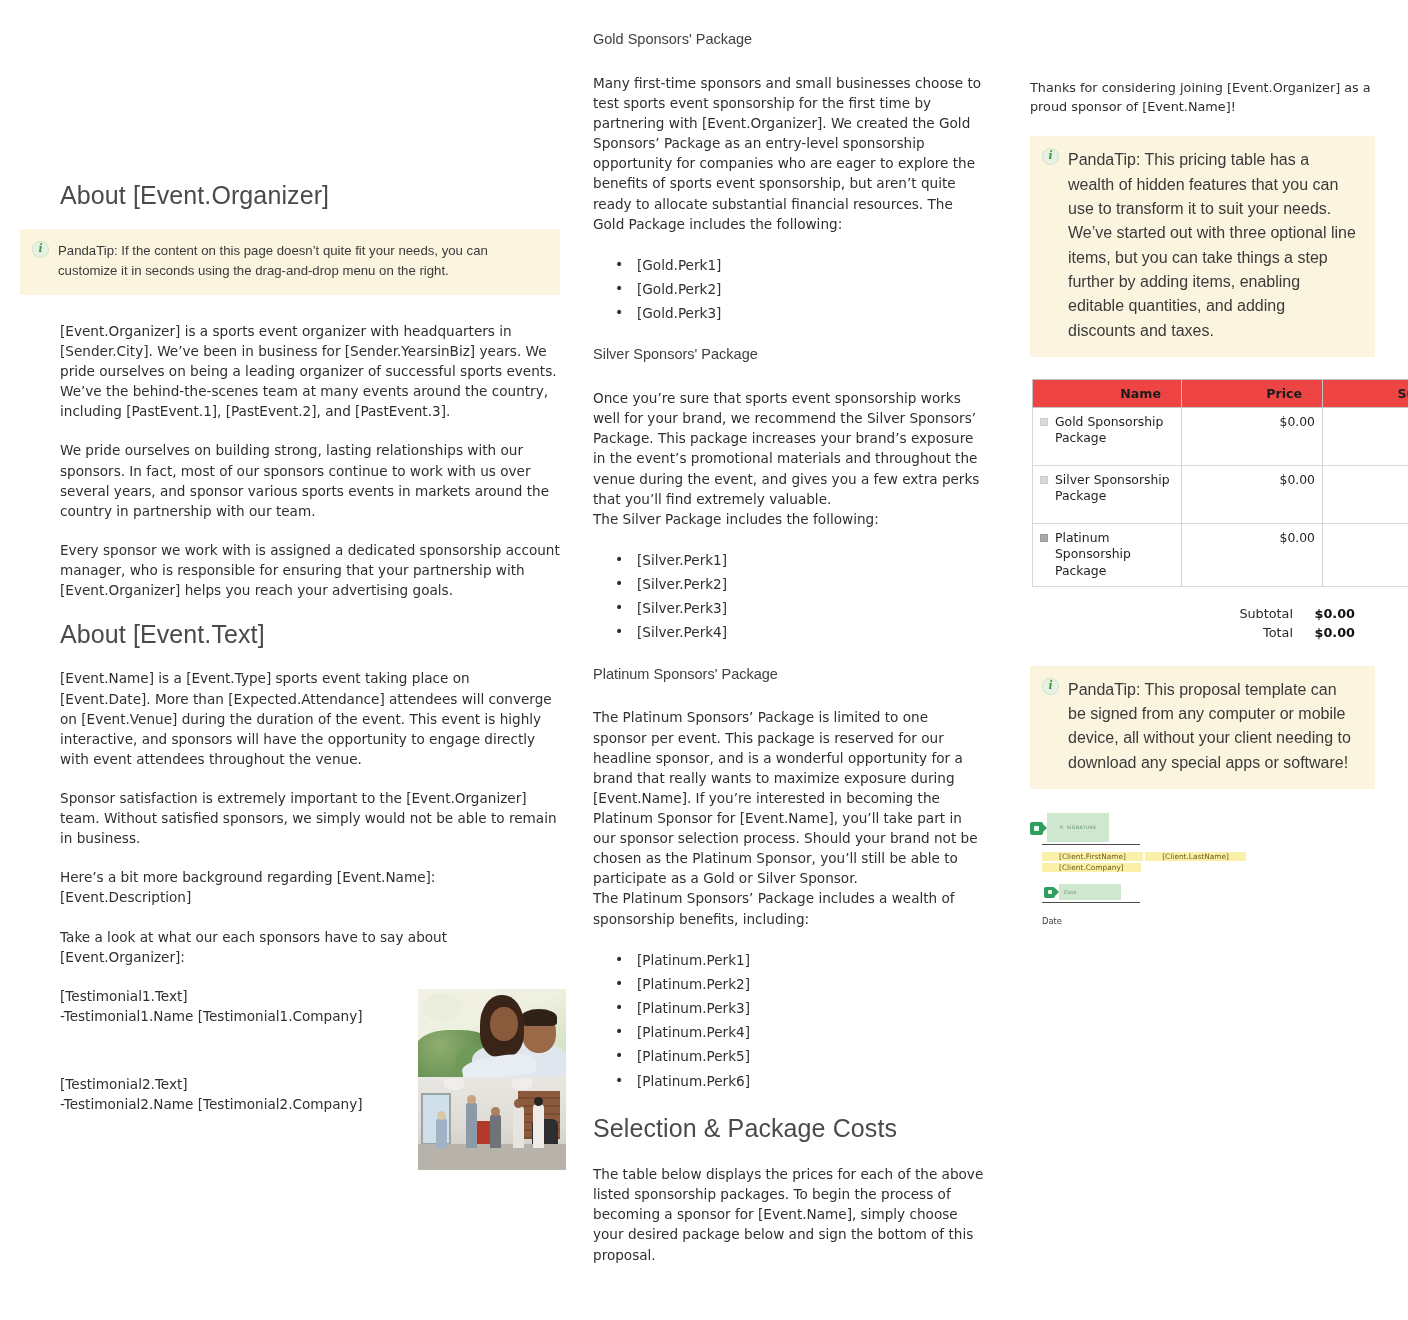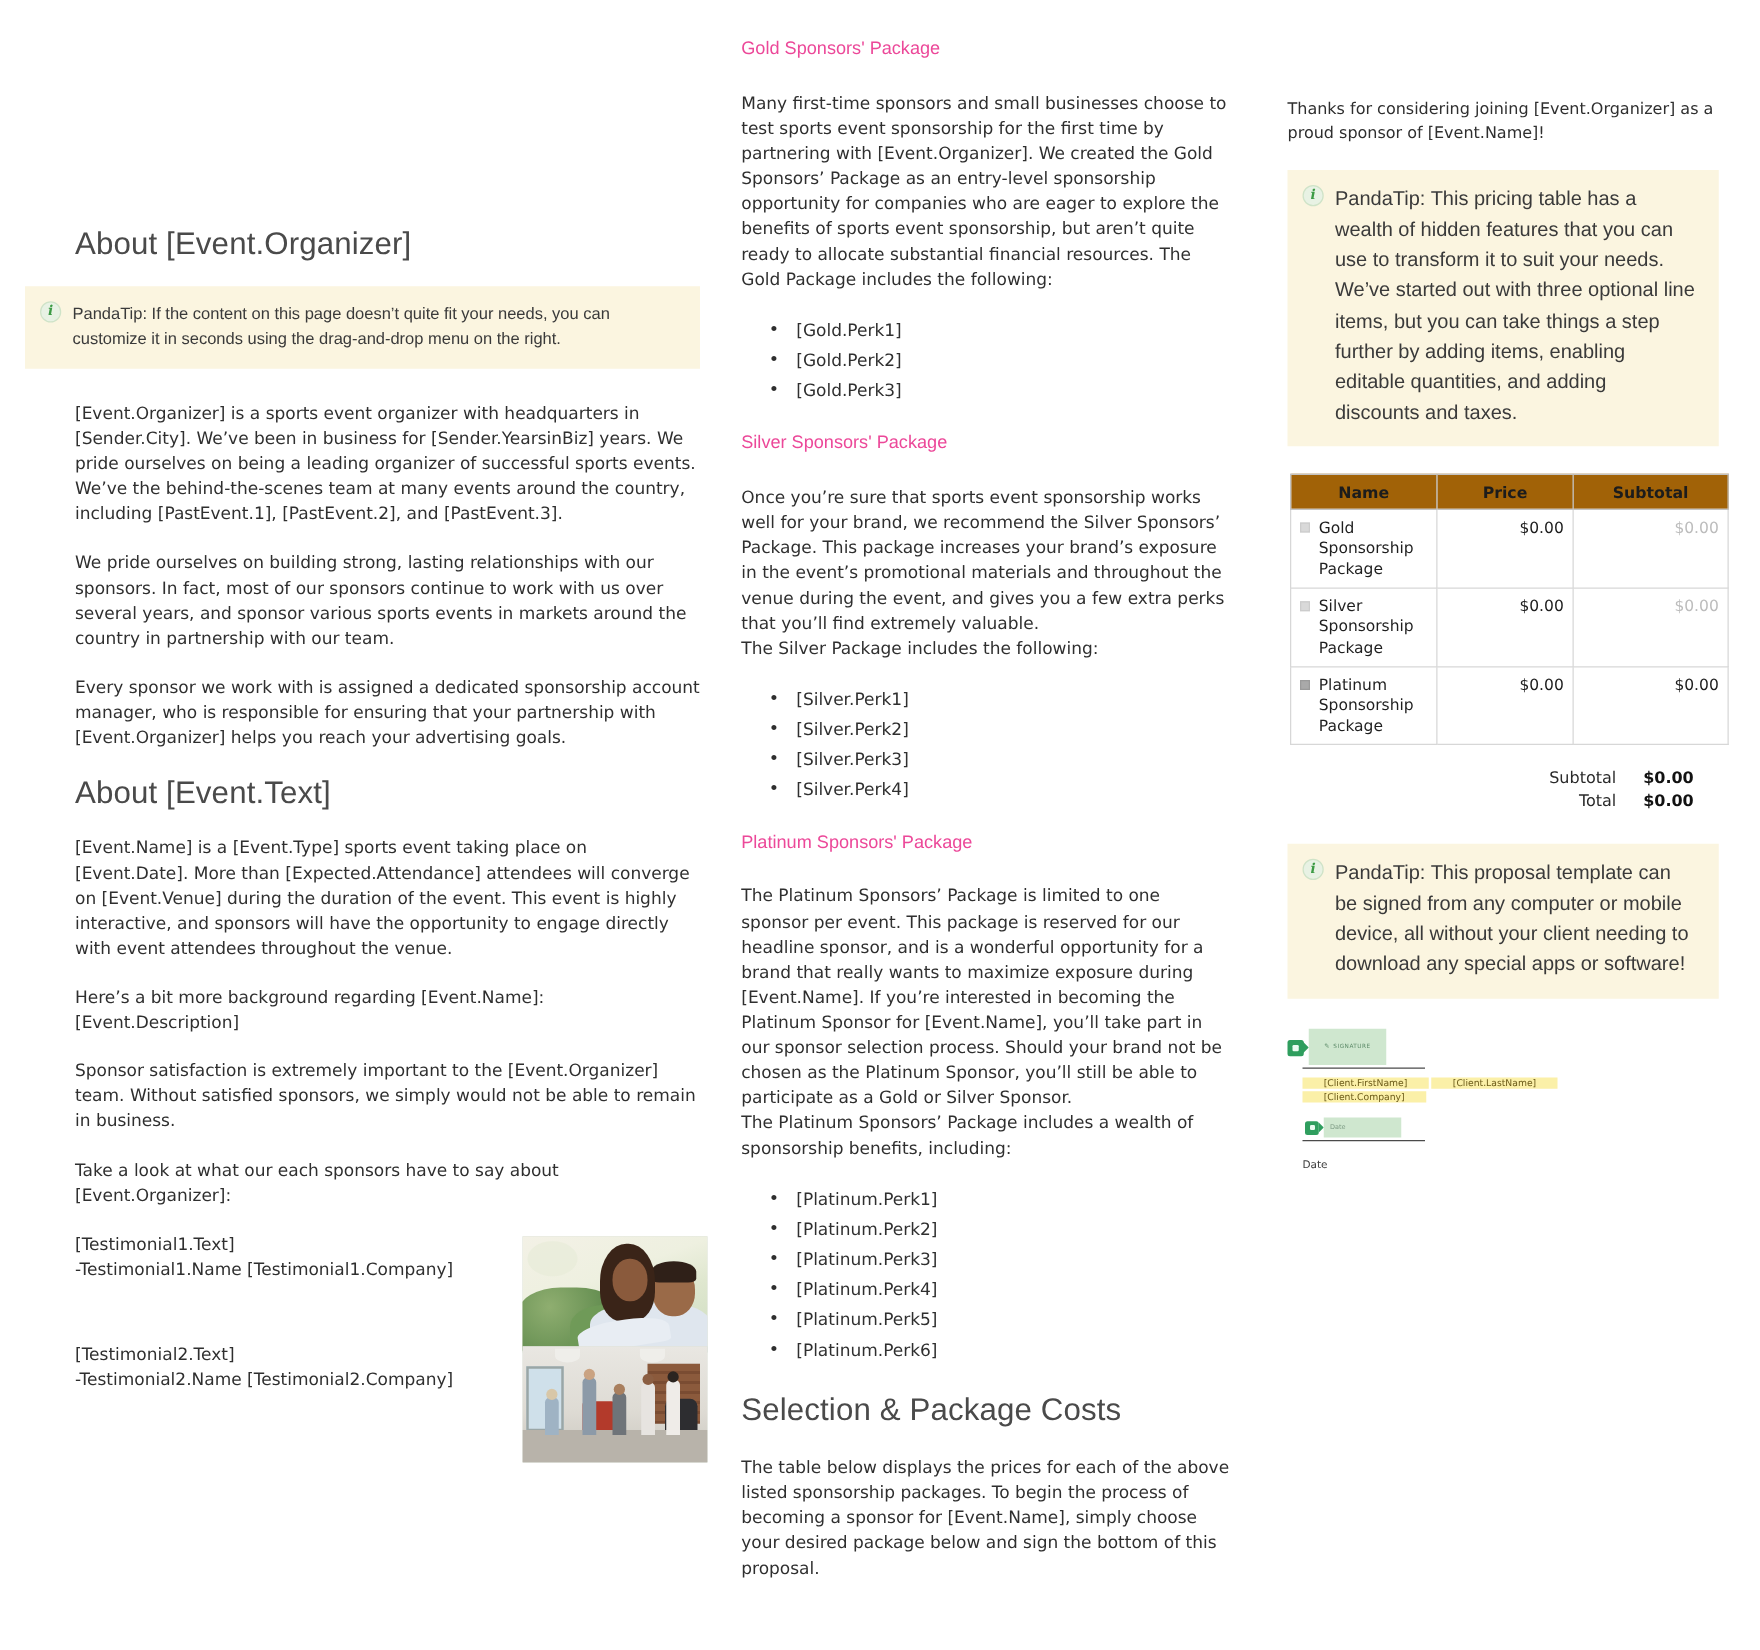--- a/index.html
+++ b/index.html
@@ -40,21 +40,21 @@
     color: #4a4a4a;
     margin: 0 0 18px 40px;
   }
   .col-mid h1.section-title { margin-left: 0; margin-bottom: 14px; }
 
   h2.sub-title {
     font-family: "Liberation Sans", "DejaVu Sans", sans-serif;
     font-weight: 400;
     font-size: 14.5px;
     line-height: 1.3;
-    color: #ec4899;
+    color: #404040;
     margin: 0 0 24px 0;
   }
 
   p.body {
     font-size: 13.6px;
     line-height: 1.48;
     color: #2f2f2f;
     margin: 0 0 19px 0;
   }
   .col-left p.body { margin-left: 40px; width: 500px; }
@@ -154,25 +154,25 @@
 
   
   table.pricing {
     border-collapse: collapse;
     width: 323px;
     margin: 0 0 0 2px;
     font-size: 12.4px;
     table-layout: fixed;
   }
   table.pricing th {
-    background: #a16207;
+    background: #ef4444;
     border: 1px solid #c3c3c3;
-    text-align: center;
+    text-align: right;
     font-weight: 700;
-    padding: 6px 4px;
+    padding: 6px 20px;
     font-size: 12.6px;
     color: #1c1c1c;
   }
   table.pricing td {
     border: 1px solid #d7d7d7;
     padding: 6px 7px;
     vertical-align: top;
     color: #1f1f1f;
     height: 58px;
     box-sizing: border-box;
@@ -317,22 +317,22 @@
       <div class="tip-text">PandaTip: If the content on this page doesn’t quite fit your needs, you can customize it in seconds using the drag-and-drop menu on the right.</div>
     </div>
 
     <p class="body">[Event.Organizer] is a sports event organizer with headquarters in [Sender.City]. We’ve been in business for [Sender.YearsinBiz] years. We pride ourselves on being a leading organizer of successful sports events. We’ve the behind-the-scenes team at many events around the country, including [PastEvent.1], [PastEvent.2], and [PastEvent.3].</p>
     <p class="body">We pride ourselves on building strong, lasting relationships with our sponsors. In fact, most of our sponsors continue to work with us over several years, and sponsor various sports events in markets around the country in partnership with our team.</p>
     <p class="body">Every sponsor we work with is assigned a dedicated sponsorship account manager, who is responsible for ensuring that your partnership with [Event.Organizer] helps you reach your advertising goals.</p>
 
     <h1 class="section-title">About [Event.Text]</h1>
 
     <p class="body">[Event.Name] is a [Event.Type] sports event taking place on [Event.Date]. More than [Expected.Attendance] attendees will converge on [Event.Venue] during the duration of the event. This event is highly interactive, and sponsors will have the opportunity to engage directly with event attendees throughout the venue.</p>
+    <p class="body">Sponsor satisfaction is extremely important to the [Event.Organizer] team. Without satisfied sponsors, we simply would not be able to remain in business.</p>
     <p class="body" style="white-space:pre-line">Here’s a bit more background regarding [Event.Name]: [Event.Description]</p>
-    <p class="body">Sponsor satisfaction is extremely important to the [Event.Organizer] team. Without satisfied sponsors, we simply would not be able to remain in business.</p>
     <p class="body">Take a look at what our each sponsors have to say about [Event.Organizer]:</p>
 
     <div class="testimonial-block">
       <p class="body" style="margin-left:0;width:330px;white-space:pre-line">[Testimonial1.Text]
 -Testimonial1.Name [Testimonial1.Company]</p>
       <div class="photo photo-1">
         <span class="ph1-sky"></span>
           <span class="ph1-tree"></span>
         <span class="ph1-bush"></span>
           <span class="ph1-bush2"></span>

